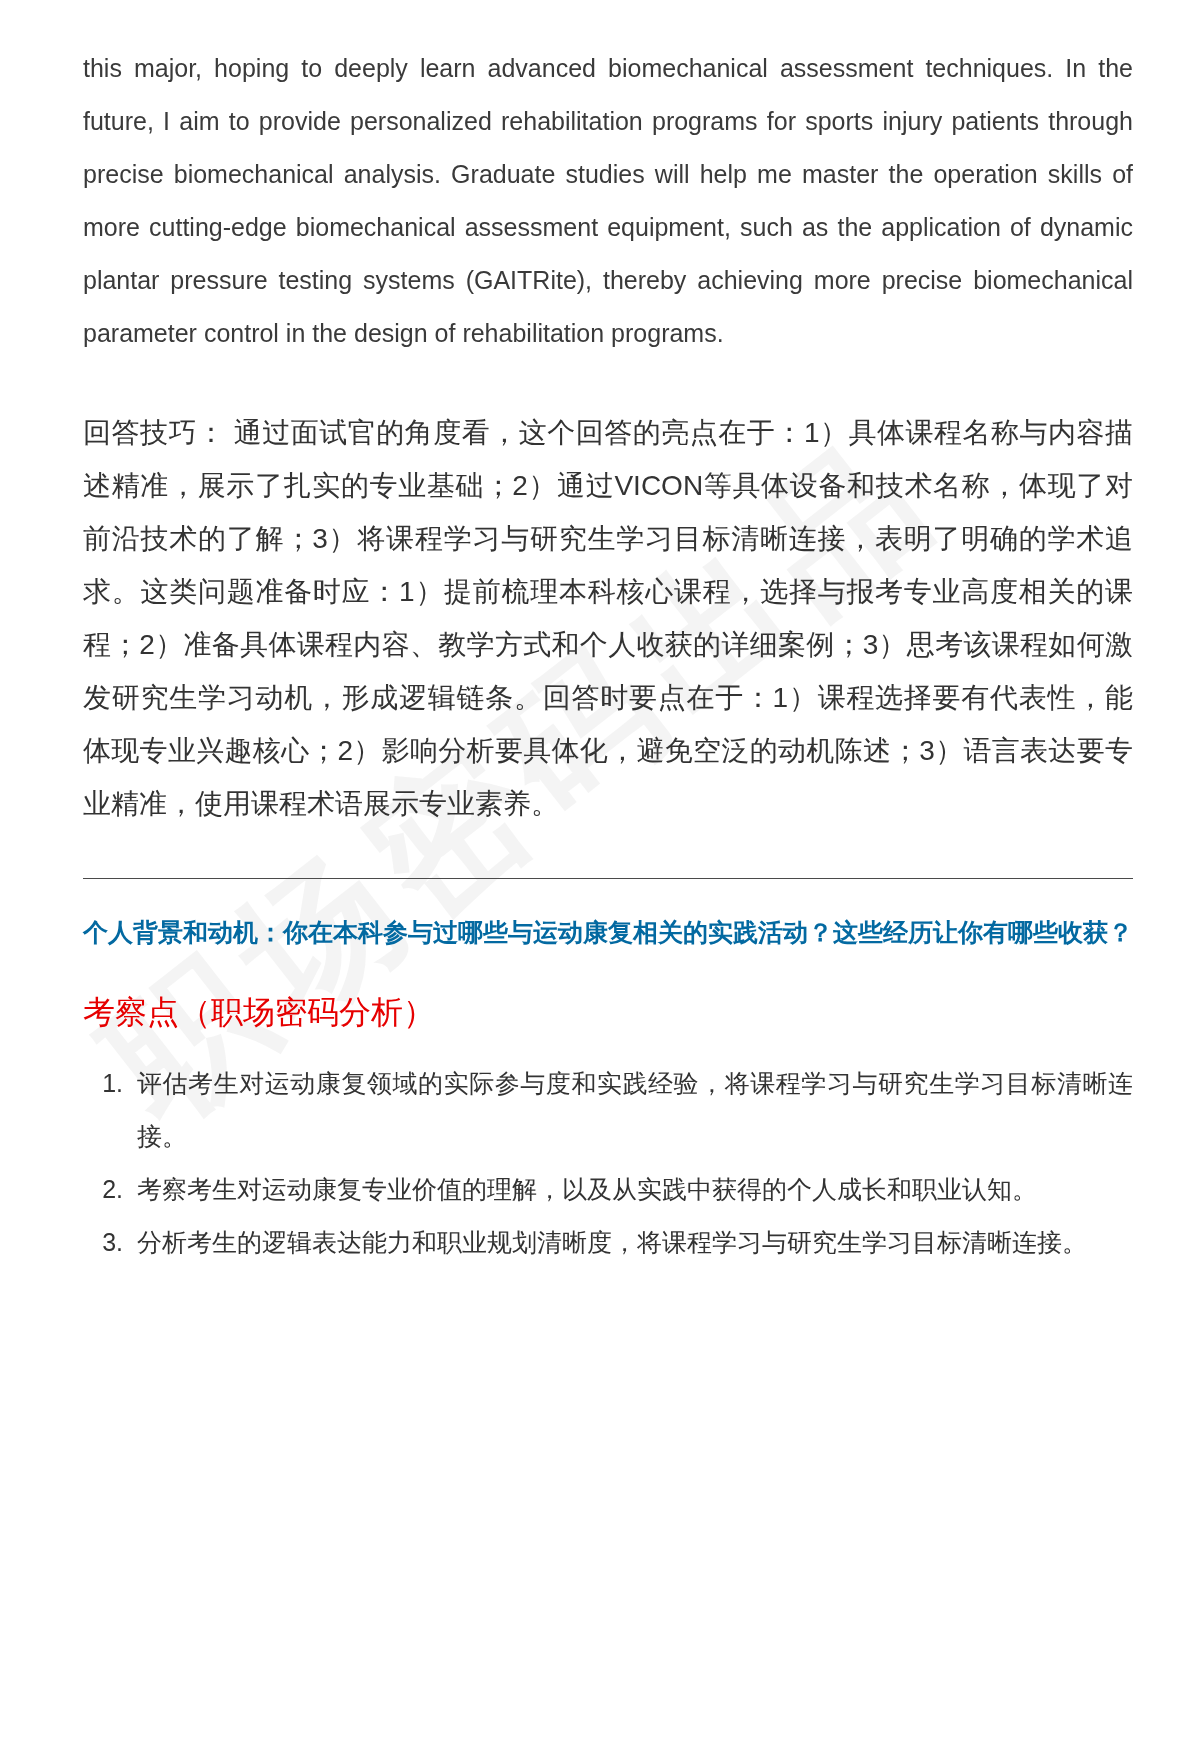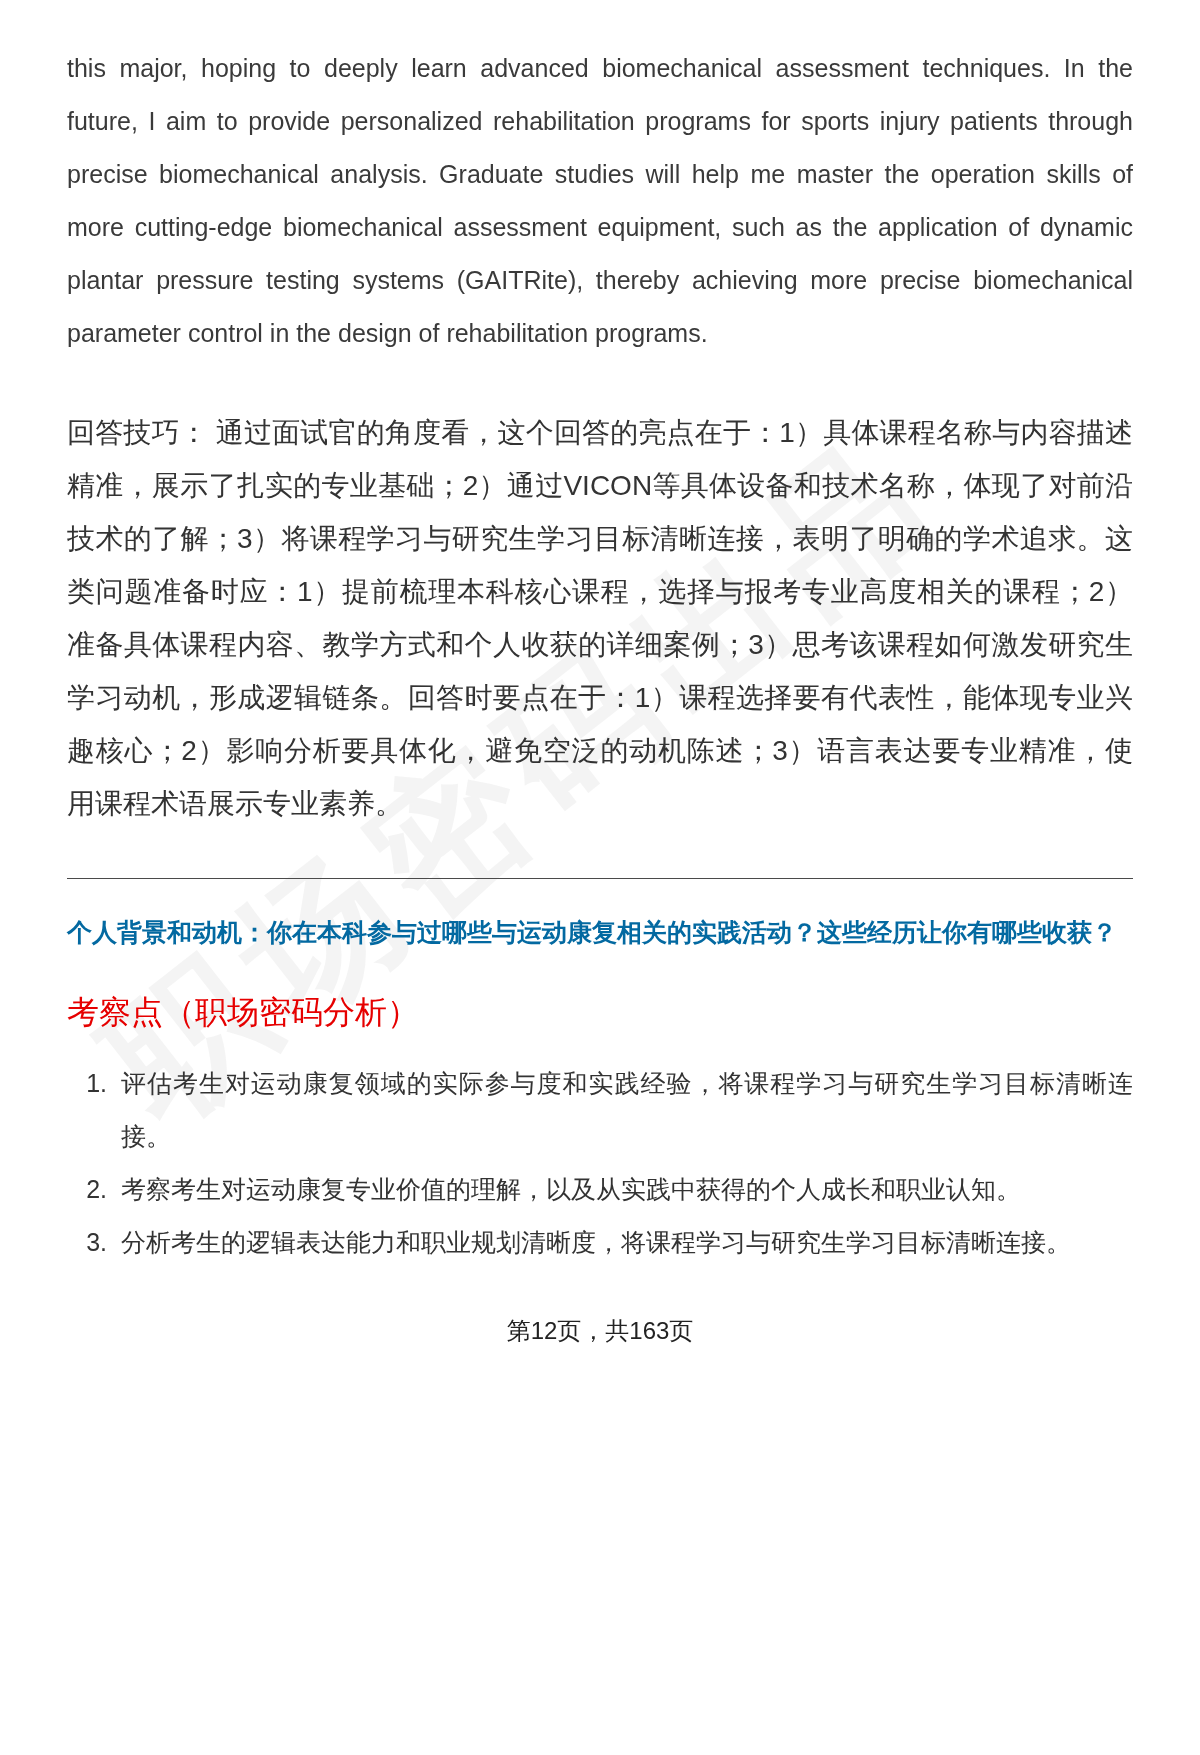--- a/index.html
+++ b/index.html
@@ -25,20 +25,21 @@
       white-space: nowrap;
       letter-spacing: 16px;
       pointer-events: none;
       z-index: 0;
       font-family: "DejaVu Sans", sans-serif;
     }
     .page {
       position: relative;
       z-index: 1;
       padding: 42px 67px 0 67px;
+      margin-left: 16px;
     }
     .para-en {
       font-size: 25px;
       line-height: 53px;
       text-align: justify;
       color: #3a3a3a;
     }
     .para-zh {
       font-size: 28px;
       line-height: 53px;
@@ -119,15 +120,14 @@
       <span class="itext">考察考生对运动康复专业价值的理解，以及从实践中获得的个人成长和职业认知。</span>
     </div>
 
     <div class="list-item">
       <span class="num">3.</span>
       <span class="itext">分析考生的逻辑表达能力和职业规划清晰度，将课程学习与研究生学习目标清晰连接。</span>
     </div>
 
   </div>
 
-  <div class="footer">第12页，共163页</div>
 
 </div>
 
 </body></html>

